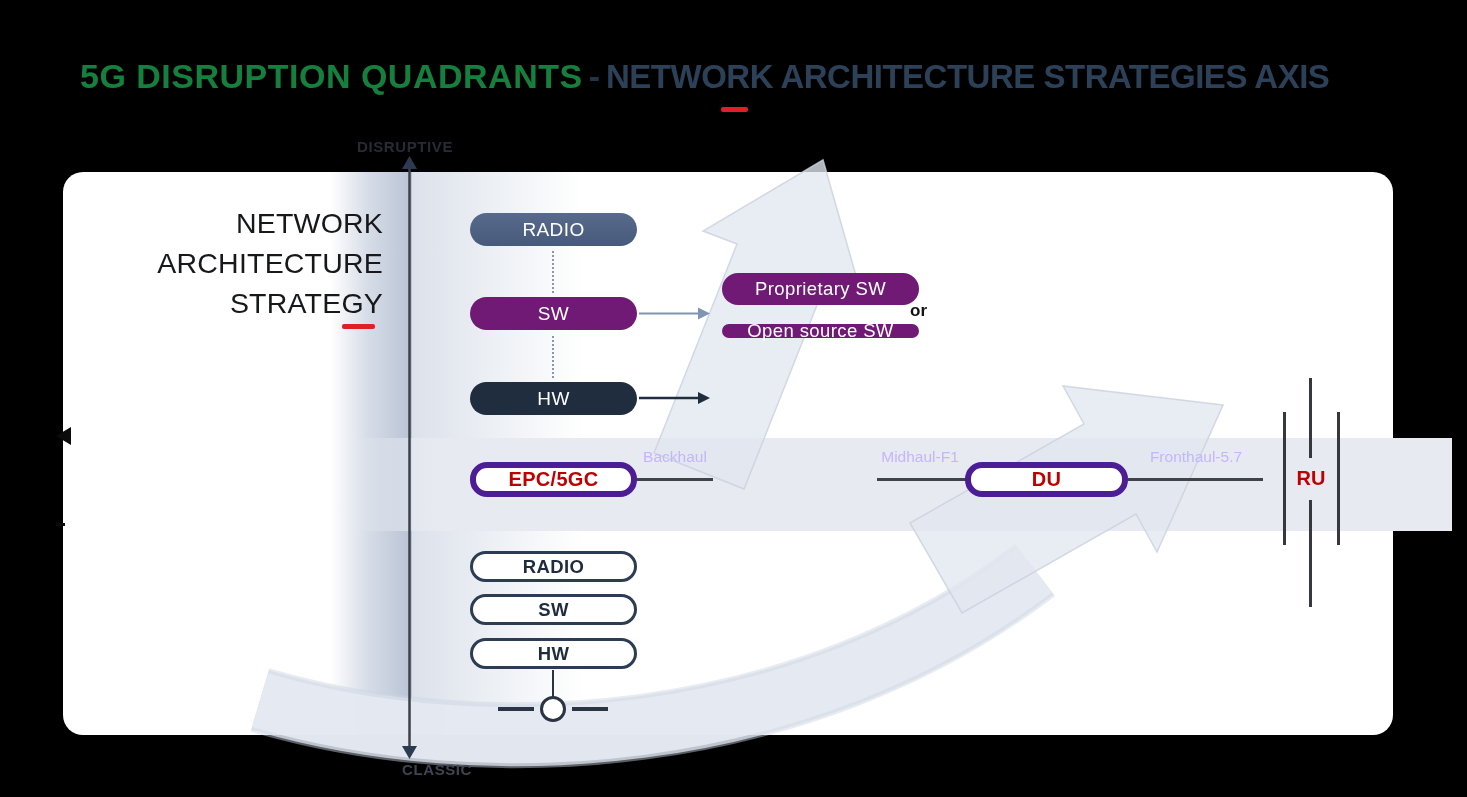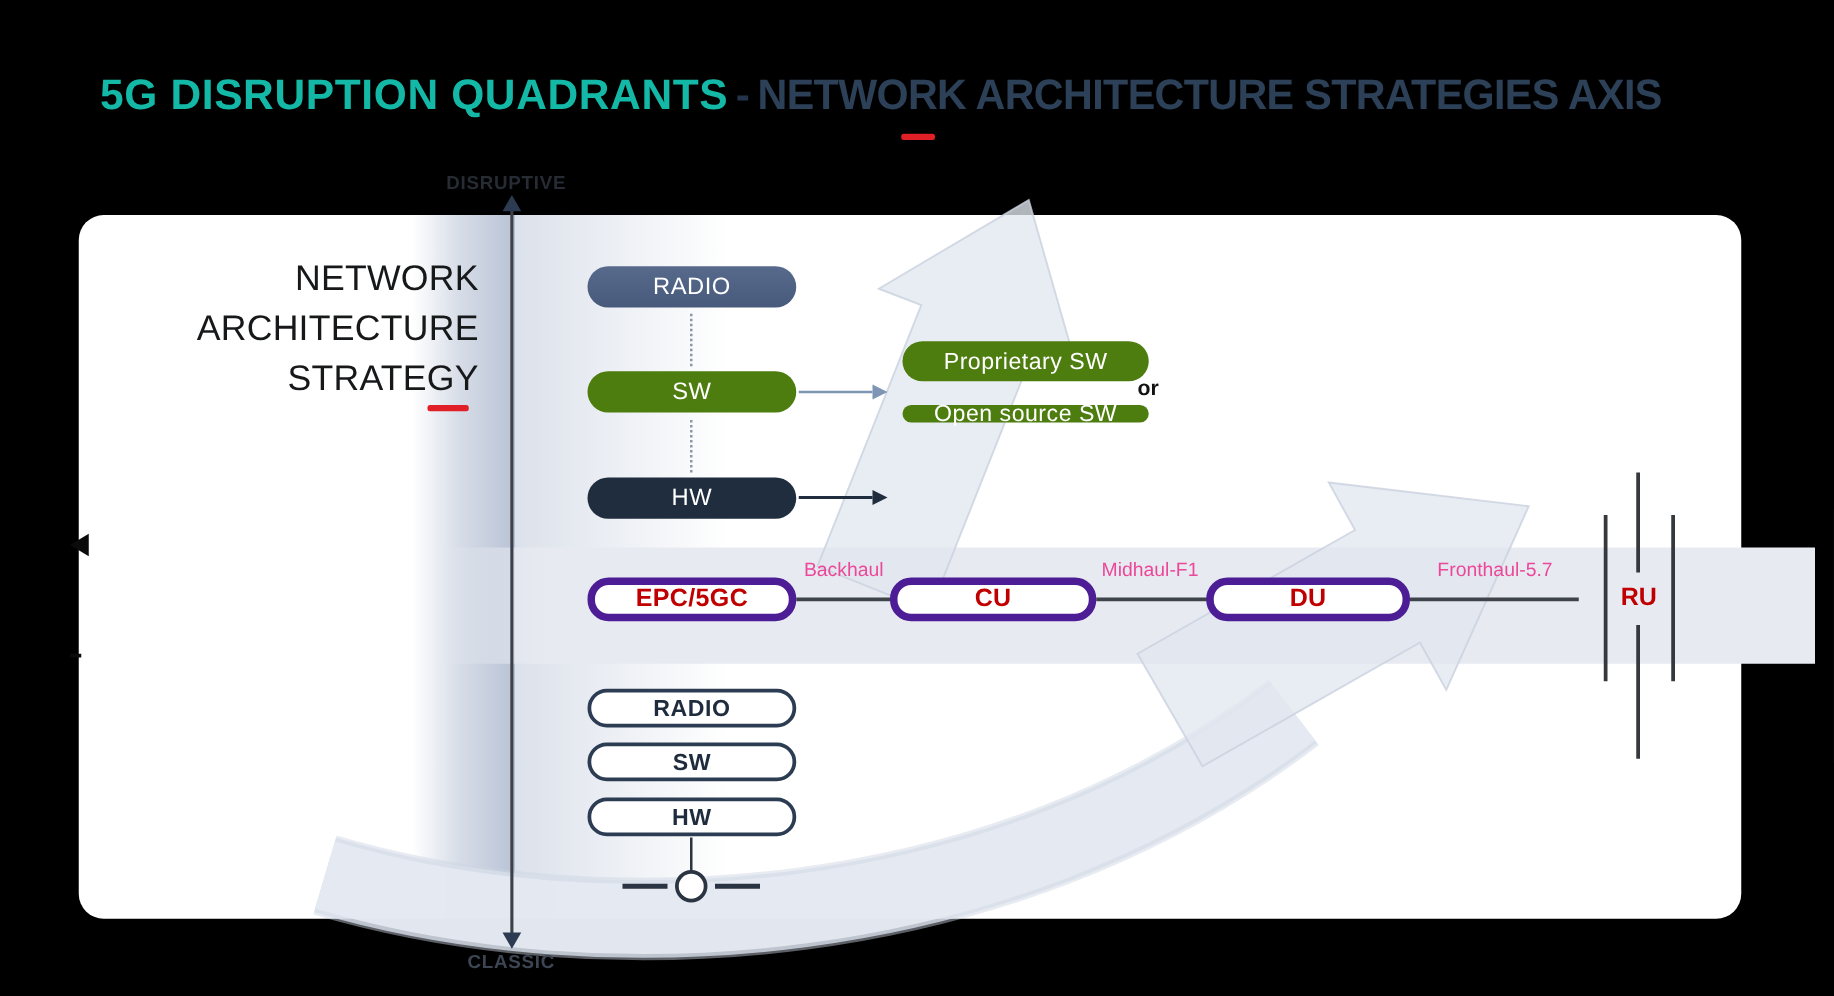--- a/index.html
+++ b/index.html
@@ -2,21 +2,21 @@
 <html><head>
 <meta charset="utf-8">
 <style>
   * { box-sizing: border-box; margin: 0; padding: 0; }
   html,body { background:#000; }
   body { font-family: "Liberation Sans", sans-serif; }
   #canvas { position: relative; width: 1467px; height: 797px; background:#000; overflow: hidden; }
 
   
   .title { position:absolute; left:80px; top:57px; white-space:nowrap; }
-  .title .t-bold { font-size:34px; font-weight:800; color:#14b8a6; letter-spacing:0.5px; }
+  .title .t-bold { font-size:34px; font-weight:800; color:#15803d; letter-spacing:0.5px; }
   .title .t-sep  { font-size:34px; font-weight:800; color:#22334a; padding:0 6px; }
   .title .t-reg  { display:inline-block; font-size:34px; font-weight:600; color:#2c4058; letter-spacing:-0.5px; transform:scaleX(0.97); transform-origin:left center; }
   .red-dash { position:absolute; background:#e01f26; border-radius:2px; }
   #title-dash { left:721px; top:107px; width:27px; height:5px; }
   #strategy-dash { left:342px; top:324px; width:33px; height:5px; }
 
   
   #panel { position:absolute; left:63px; top:172px; width:1330px; height:563px; background:#ffffff; border-radius:20px; }
   #grad-left { position:absolute; left:330px; top:172px; width:82px; height:563px;
       background:linear-gradient(90deg, rgba(167,180,203,0) 0%, rgba(167,180,203,0.45) 45%, rgba(167,180,203,0.8) 100%); }
@@ -24,29 +24,29 @@
       background:linear-gradient(90deg, rgba(185,196,215,0.5) 0%, rgba(185,196,215,0) 100%); }
   #band { position:absolute; left:348px; top:438px; width:1104px; height:93px;
       background:linear-gradient(90deg, rgba(231,234,241,0) 0%, rgba(231,234,241,1) 9%, #e7eaf1 100%); }
 
   svg.layer { position:absolute; left:0; top:0; width:1467px; height:797px; pointer-events:none; }
 
   
   .pill { position:absolute; display:flex; align-items:center; justify-content:center;
           border-radius:17px; color:#fff; font-size:19px; letter-spacing:0.4px; white-space:nowrap; }
   .pill.slate { background:linear-gradient(180deg,#586a8c 0%,#475a7c 100%); }
-  .pill.blue  { background:#4d7c0f; }
+  .pill.blue  { background:#701a75; }
   .pill.dark  { background:#1f2d3e; }
   .pill.outline { background:#fff; border:3px solid #2c3c52; color:#1e2c3e; font-weight:600; font-size:18.5px; }
   .pill.chain { background:#fff; border:6px solid #4c1d95; color:#c00000; font-weight:bold; font-size:20px; letter-spacing:0.3px; }
 
   .dotted { position:absolute; width:0; border-left:2px dotted #8a97ab; }
 
   .link-line { position:absolute; height:3px; background:#3f444b; }
-  .link-label { position:absolute; font-size:15.5px; color:#ec4899; text-align:center; }
+  .link-label { position:absolute; font-size:15.5px; color:#c4b5fd; text-align:center; }
 
   .vbar { position:absolute; width:3px; background:#35383d; }
 
   .axis-cap { position:absolute; font-size:15px; font-weight:bold; letter-spacing:0.6px; }
 
   #side-label { position:absolute; left:80px; top:203px; width:303px; text-align:right;
       font-size:28.5px; line-height:40px; color:#17181a; white-space:pre-line; letter-spacing:0.2px; }
 
   #or-label { position:absolute; left:910px; top:301px; font-size:17px; font-weight:bold; color:#121212;text-align:center; }
 
@@ -114,33 +114,32 @@
   <div class="pill blue" style="left:722px; top:324px; width:197px; height:14px; font-size:18.5px;">Open source SW</div>
 
   <div class="link-line" style="left:637px; top:478px; width:76px;"></div>
   <div class="link-line" style="left:877px; top:478px; width:89px;"></div>
   <div class="link-line" style="left:1128px; top:478px; width:135px;"></div>
   <div class="link-label" style="left:640px; top:448px; width:70px;">Backhaul</div>
   <div class="link-label" style="left:880px; top:448px; width:80px;">Midhaul-F1</div>
   <div class="link-label" style="left:1146px; top:448px; width:100px;">Fronthaul-5.7</div>
 
   <div class="pill chain" style="left:470px; top:462px; width:167px; height:35px;">EPC/5GC</div>
-  <div class="pill chain" style="left:712px; top:462px; width:165px; height:35px;">CU</div>
   <div class="pill chain" style="left:965px; top:462px; width:163px; height:35px;">DU</div>
 
   <div class="vbar" style="left:1283px; top:412px; height:133px;"></div>
   <div class="vbar" style="left:1337px; top:412px; height:133px;"></div>
   <div class="vbar" style="left:1309px; top:378px; height:80px;"></div>
   <div class="vbar" style="left:1309px; top:500px; height:107px;"></div>
   <div id="ru-label">RU</div>
 
   <div class="pill outline" style="left:470px; top:551px; width:167px; height:31px;">RADIO</div>
   <div class="pill outline" style="left:470px; top:594px; width:167px; height:31px;">SW</div>
   <div class="pill outline" style="left:470px; top:638px; width:167px; height:31px;">HW</div>
 
   <div id="gnd-stem"></div>
   <div id="gnd-circle"></div>
   <div id="gnd-dash-l"></div>
   <div id="gnd-dash-r"></div>
 
-  <div class="axis-cap" style="left:374px; top:761px; color:#3d4553;">CLASSIC</div>
+  <div class="axis-cap" style="left:402px; top:761px; color:#3d4553;">CLASSIC</div>
 
 </div>
 
 </body></html>

